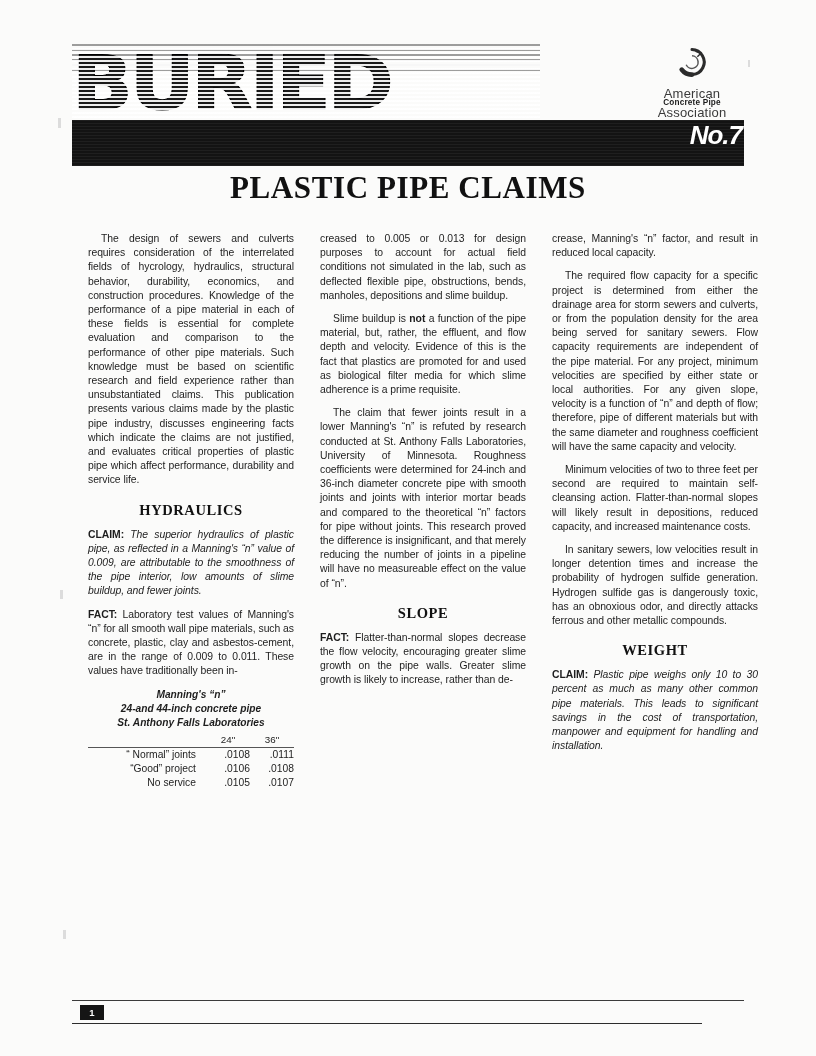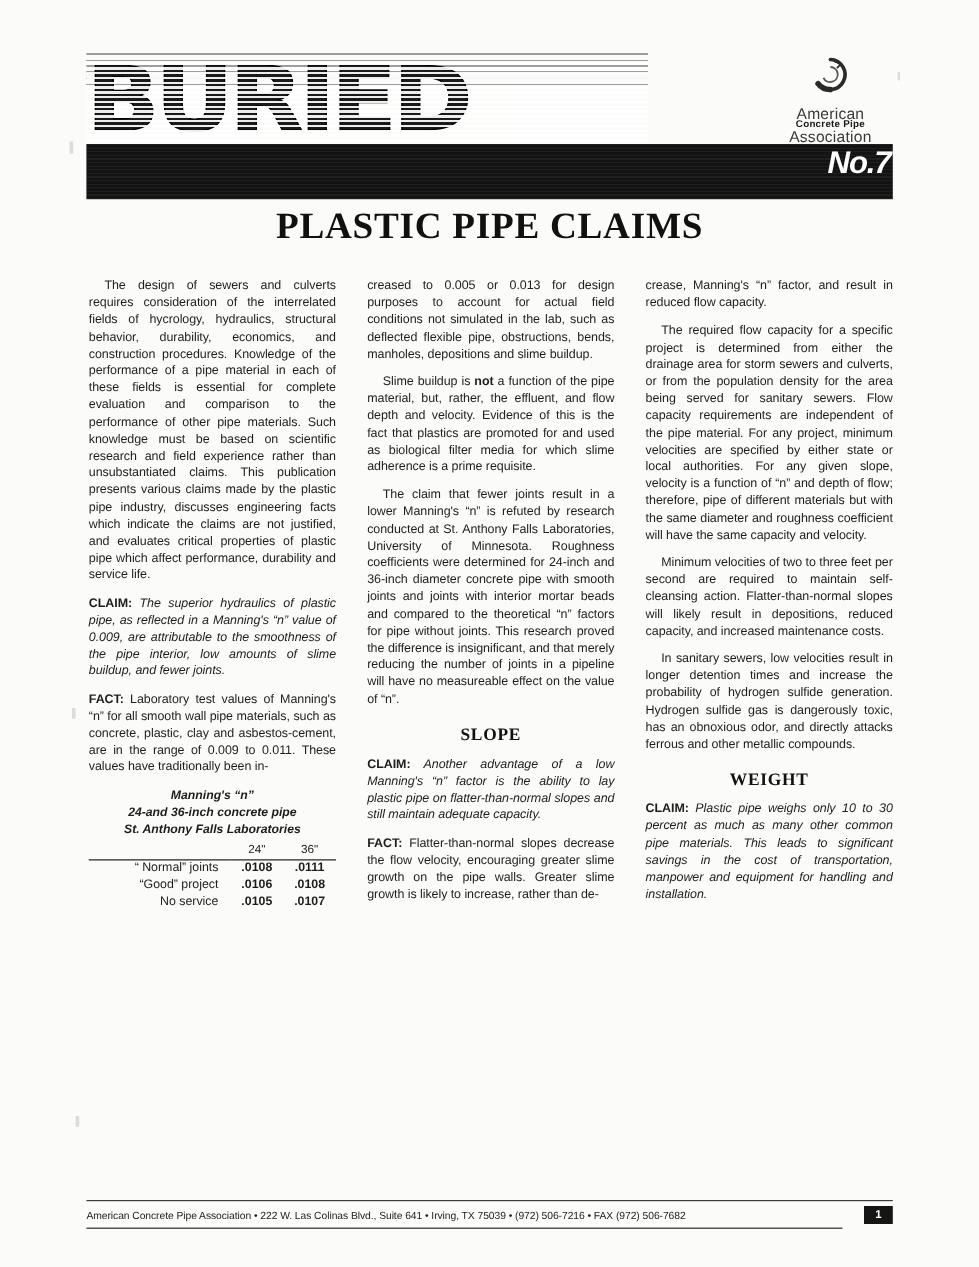--- a/index.html
+++ b/index.html
@@ -95,21 +95,21 @@
     text-align:center;
     font-family:"Liberation Serif", serif;
     font-weight:700;
     font-size:31px;
     letter-spacing:.6px;
     color:#111;
   }
 
   
   .cols{
-    position:absolute;left:74px;top:232px;width:670px;height:760px;
+    position:absolute;left:88px;top:232px;width:670px;height:760px;
     display:flex;justify-content:space-between;
   }
   .col{width:206px;}
   .col p{
     margin:0 0 9px 0;
     font-size:10.4px;
     line-height:14.2px;
     text-align:justify;
     color:#1d1d1d;
     font-family:"Liberation Sans", sans-serif;
@@ -140,21 +140,21 @@
   table.mn{
     width:100%;border-collapse:collapse;margin-top:4px;
     font-size:10.3px;color:#1d1d1d;
   }
   table.mn th{
     font-weight:400;text-align:center;padding:0 0 2px 0;font-size:9.8px;
   }
   table.mn thead tr{border-bottom:1.1px solid #555;}
   table.mn td{padding:1.5px 0;}
   table.mn td.rowlabel{text-align:right;padding-right:10px;white-space:nowrap;}
-  table.mn td.num{text-align:center;width:44px;font-weight:bold;}
+  table.mn td.num{text-align:right;width:44px;}
   table.mn th.blank{width:auto;}
   table.mn th.num{width:44px;}
 
   
   .footer{
     position:absolute;left:72px;top:1000px;width:672px;
   }
   .footer-rule-top{border-top:1.3px solid #3b3b3b;width:100%;}
   .footer-inner{
     display:flex;align-items:center;justify-content:space-between;
@@ -208,28 +208,29 @@
     </div>
   </div>
 
   <div class="doc-title">PLASTIC PIPE CLAIMS</div>
 
   <div class="cols">
 
     <div class="col">
       <p class="indent">The design of sewers and culverts requires consideration of the interrelated fields of hycrology, hydraulics, structural behavior, durability, economics, and construction procedures. Knowledge of the performance of a pipe material in each of these fields is essential for complete evaluation and comparison to the performance of other pipe materials. Such knowledge must be based on scientific research and field experience rather than unsubstantiated claims. This publication presents various claims made by the plastic pipe industry, discusses engineering facts which indicate the claims are not justified, and evaluates critical properties of plastic pipe which affect performance, durability and service life.</p>
 
+      <div class="sec-head">HYDRAULICS</div>
 
       <p class="noindent"><span class="lbl">CLAIM:</span><span class="claimtext"> The superior hydraulics of plastic pipe, as reflected in a Manning's “n” value of 0.009, are attributable to the smoothness of the pipe interior, low amounts of slime buildup, and fewer joints.</span></p>
 
       <p class="noindent"><span class="lbl">FACT:</span><span> Laboratory test values of Manning's “n” for all smooth wall pipe materials, such as concrete, plastic, clay and asbestos-cement, are in the range of 0.009 to 0.011. These values have traditionally been in-</span></p>
 
       <div class="tbl-wrap">
         <div class="tbl-cap">Manning's “n”</div>
-        <div class="tbl-cap">24-and 36-inch concrete pipe</div>
+        <div class="tbl-cap">24-and 44-inch concrete pipe</div>
         <div class="tbl-cap">St. Anthony Falls Laboratories</div>
 
         <table class="mn">
           <thead>
             <tr>
               <th class="blank"></th>
               <th class="num">24ʺ</th>
               <th class="num">36ʺ</th>
             </tr>
           </thead>
@@ -256,39 +257,37 @@
 
     <div class="col">
       <p class="noindent">creased to 0.005 or 0.013 for design purposes to account for actual field conditions not simulated in the lab, such as deflected flexible pipe, obstructions, bends, manholes, depositions and slime buildup.</p>
 
       <p class="indent"><span>Slime buildup is </span><b class="inlineb">not</b><span> a function of the pipe material, but, rather, the effluent, and flow depth and velocity. Evidence of this is the fact that plastics are promoted for and used as biological filter media for which slime adherence is a prime requisite.</span></p>
 
       <p class="indent">The claim that fewer joints result in a lower Manning's “n” is refuted by research conducted at St. Anthony Falls Laboratories, University of Minnesota. Roughness coefficients were determined for 24-inch and 36-inch diameter concrete pipe with smooth joints and joints with interior mortar beads and compared to the theoretical “n” factors for pipe without joints. This research proved the difference is insignificant, and that merely reducing the number of joints in a pipeline will have no measureable effect on the value of “n”.</p>
 
       <div class="sec-head">SLOPE</div>
 
-      <p class="noindent"><span class="lbl">CLAIM:</span><span class="claimtext"> Another advantage of a low Manning's “n” factor is the ability to lay plastic pipe on flatter-than-normal slopes and still maintain adequate capacity.</span></p>
 
       <p class="noindent"><span class="lbl">FACT:</span><span> Flatter-than-normal slopes decrease the flow velocity, encouraging greater slime growth on the pipe walls. Greater slime growth is likely to increase, rather than de-</span></p>
     </div>
 
     <div class="col">
-      <p class="noindent">crease, Manning's “n” factor, and result in reduced flow capacity.</p>
+      <p class="noindent">crease, Manning's “n” factor, and result in reduced local capacity.</p>
       <p class="indent">The required flow capacity for a specific project is determined from either the drainage area for storm sewers and culverts, or from the population density for the area being served for sanitary sewers. Flow capacity requirements are independent of the pipe material. For any project, minimum velocities are specified by either state or local authorities. For any given slope, velocity is a function of “n” and depth of flow; therefore, pipe of different materials but with the same diameter and roughness coefficient will have the same capacity and velocity.</p>
       <p class="indent">Minimum velocities of two to three feet per second are required to maintain self-cleansing action. Flatter-than-normal slopes will likely result in depositions, reduced capacity, and increased maintenance costs.</p>
       <p class="indent">In sanitary sewers, low velocities result in longer detention times and increase the probability of hydrogen sulfide generation. Hydrogen sulfide gas is dangerously toxic, has an obnoxious odor, and directly attacks ferrous and other metallic compounds.</p>
 
       <div class="sec-head">WEIGHT</div>
 
       <p class="noindent"><span class="lbl">CLAIM:</span><span class="claimtext"> Plastic pipe weighs only 10 to 30 percent as much as many other common pipe materials. This leads to significant savings in the cost of transportation, manpower and equipment for handling and installation.</span></p>
     </div>
   </div>
 
   <div class="footer">
     <div class="footer-rule-top"></div>
     <div class="footer-inner">
-      <div class="footer-text">American Concrete Pipe Association • 222 W. Las Colinas Blvd., Suite 641 • Irving, TX 75039 • (972) 506-7216 • FAX (972) 506-7682</div>
       <div class="pagebox">1</div>
     </div>
     <div class="footer-rule-bot"></div>
   </div>
 
 </div>
 
 </body></html>

